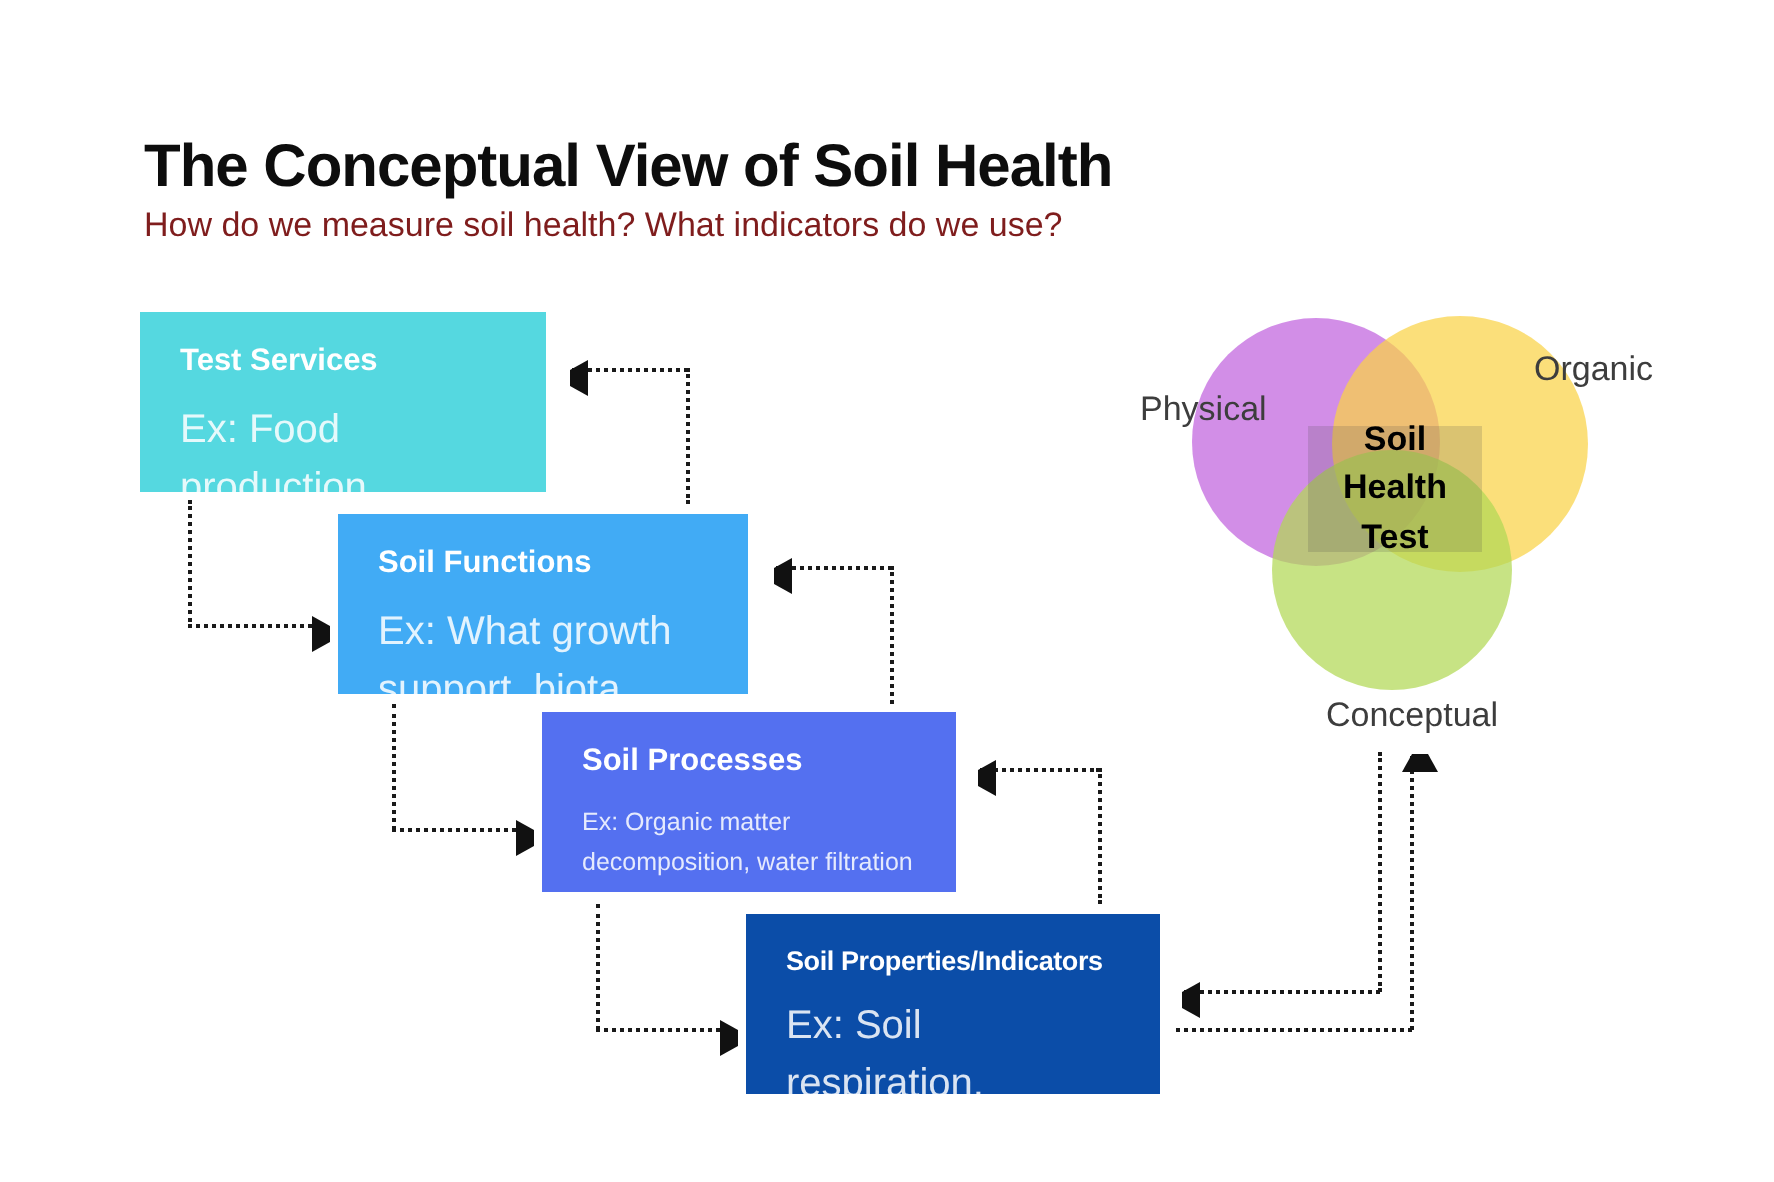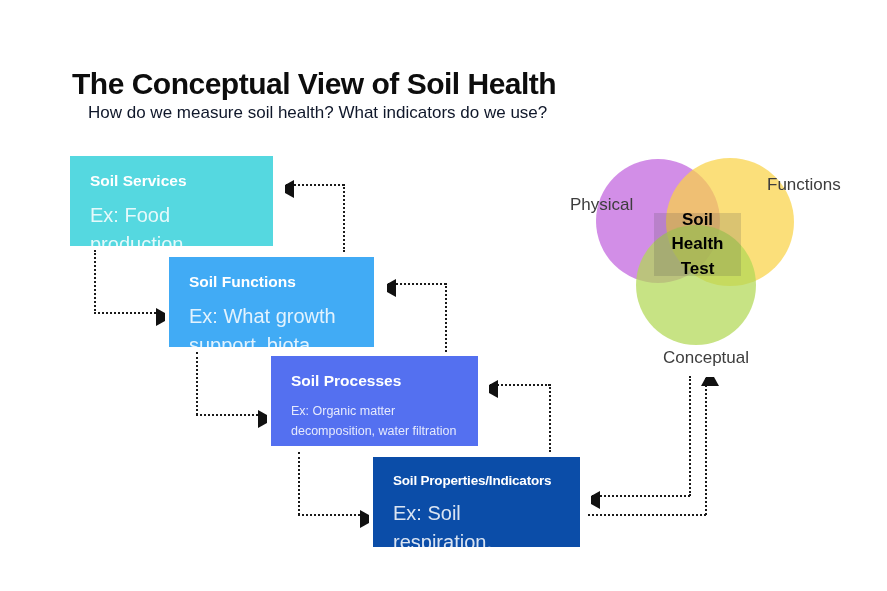--- a/index.html
+++ b/index.html
@@ -18,23 +18,22 @@
     font-size: 30px;
     font-weight: 800;
     color: #0d0d0d;
     letter-spacing: -0.5px;
     white-space: nowrap;
   }
   .page-subtitle {
     position: absolute;
     left: 60px; top: 91px;
     font-size: 17px;
-    color: #0f172a;
+    color: #7f1d1d;
     white-space: nowrap;
-    margin-left: 16px;
   }
 
   
   .flow-box {
     position: absolute;
     width: 206px; height: 90px;
     padding: 12px 16px;
     color: #ffffff;
   }
   .flow-box .bx-title {
@@ -96,21 +95,21 @@
 </style>
 </head>
 <body>
 
 <div class="canvas">
 
   <div class="page-title">The Conceptual View of Soil Health</div>
   <div class="page-subtitle">How do we measure soil health? What indicators do we use?</div>
 
   <div class="flow-box box-1">
-    <div class="bx-title">Soil Services</div>
+    <div class="bx-title">Test Services</div>
     <div class="bx-body">Ex: Food production,
 water quality protection</div>
   </div>
   <div class="flow-box box-2">
     <div class="bx-title">Soil Functions</div>
     <div class="bx-body">Ex: What growth
 support, biota habitat</div>
   </div>
   <div class="flow-box box-3">
     <div class="bx-title">Soil Processes</div>
@@ -169,17 +168,17 @@
   <div>
     <div class="venn-circle vc-physical"></div>
     <div class="venn-circle vc-chemical"></div>
     <div class="venn-circle vc-biological"></div>
     <div class="venn-center-square">
       <div class="venn-center-label">Soil
 Health
 Test</div>
     </div>
     <div class="venn-label vl-physical">Physical</div>
-    <div class="venn-label vl-chemical">Functions</div>
+    <div class="venn-label vl-chemical">Organic</div>
     <div class="venn-label vl-biological">Conceptual</div>
   </div>
 
 </div>
 
 </body></html>

